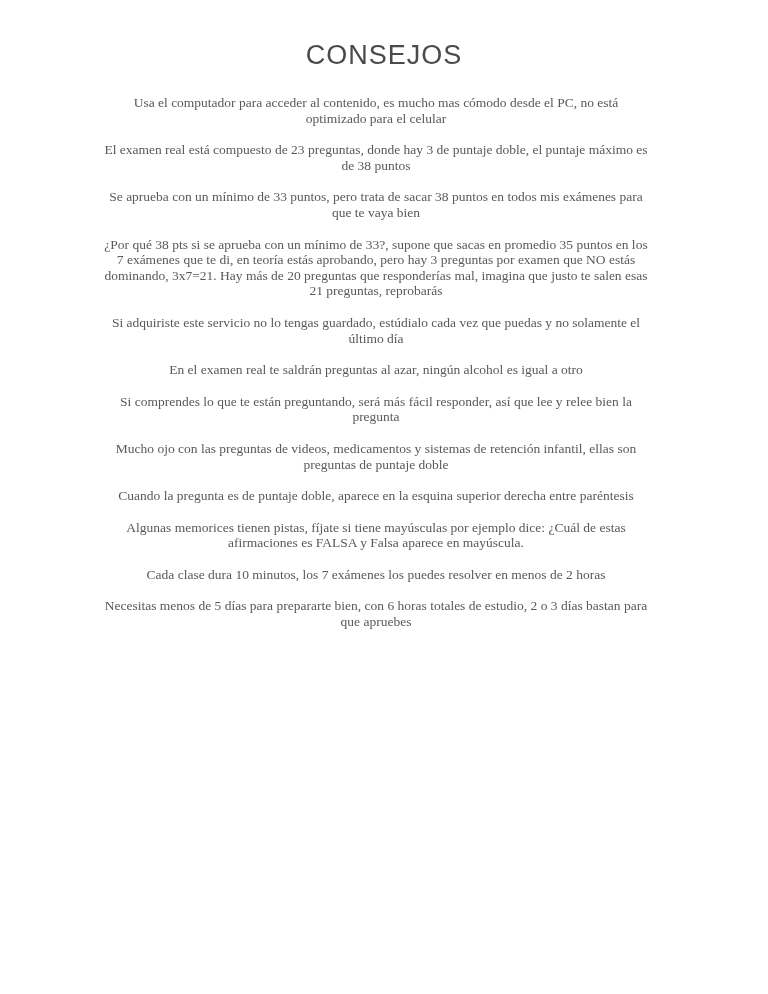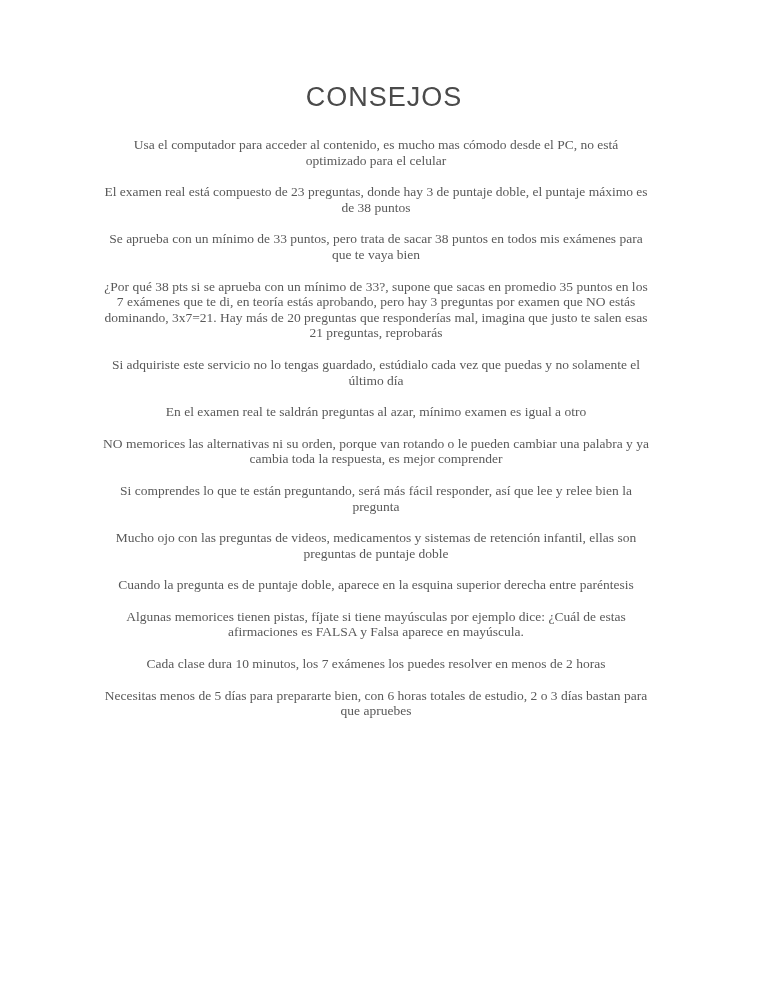--- a/index.html
+++ b/index.html
@@ -6,21 +6,21 @@
     margin: 0;
     padding: 0;
     background: var(--background, #ffffff);
   }
   .page {
     width: 768px;
     height: 994px;
     margin: 0 auto;
     background: var(--background, #ffffff);
     box-sizing: border-box;
-    padding-top: 82px;
+    padding-top: 40px;
     overflow: hidden;
   }
   .content {
     width: 562px;
     margin: 0 auto;
   }
   .doc-title {
     font-family: "Liberation Sans", "DejaVu Sans", sans-serif;
     font-size: 27px;
     font-weight: 400;
@@ -42,22 +42,21 @@
 <body>
 
 <div class="page">
   <div class="content">
     <h1 class="doc-title">CONSEJOS</h1>
     <p class="tip">Usa el computador para acceder al contenido, es mucho mas cómodo desde el PC, no está optimizado para el celular</p>
     <p class="tip">El examen real está compuesto de 23 preguntas, donde hay 3 de puntaje doble, el puntaje máximo es de 38 puntos</p>
     <p class="tip">Se aprueba con un mínimo de 33 puntos, pero trata de sacar 38 puntos en todos mis exámenes para que te vaya bien</p>
     <p class="tip">¿Por qué 38 pts si se aprueba con un mínimo de 33?, supone que sacas en promedio 35 puntos en los 7 exámenes que te di, en teoría estás aprobando, pero hay 3 preguntas por examen que NO estás dominando, 3x7=21. Hay más de 20 preguntas que responderías mal, imagina que justo te salen esas 21 preguntas, reprobarás</p>
     <p class="tip">Si adquiriste este servicio no lo tengas guardado, estúdialo cada vez que puedas y no solamente el último día</p>
-    <p class="tip">En el examen real te saldrán preguntas al azar, mínimo examen es igual a otro</p>
-    <p class="tip">NO memorices las alternativas ni su orden, porque van rotando o le pueden cambiar una palabra y ya cambia toda la respuesta, es mejor comprender</p>
+    <p class="tip">En el examen real te saldrán preguntas al azar, ningún alcohol es igual a otro</p>
     <p class="tip">Si comprendes lo que te están preguntando, será más fácil responder, así que lee y relee bien la pregunta</p>
     <p class="tip">Mucho ojo con las preguntas de videos, medicamentos y sistemas de retención infantil, ellas son preguntas de puntaje doble</p>
     <p class="tip">Cuando la pregunta es de puntaje doble, aparece en la esquina superior derecha entre paréntesis</p>
     <p class="tip">Algunas memorices tienen pistas, fíjate si tiene mayúsculas por ejemplo dice: ¿Cuál de estas afirmaciones es FALSA y Falsa aparece en mayúscula.</p>
     <p class="tip">Cada clase dura 10 minutos, los 7 exámenes los puedes resolver en menos de 2 horas</p>
     <p class="tip">Necesitas menos de 5 días para prepararte bien, con 6 horas totales de estudio, 2 o 3 días bastan para que apruebes</p>
   </div>
 </div>
 
 </body></html>

